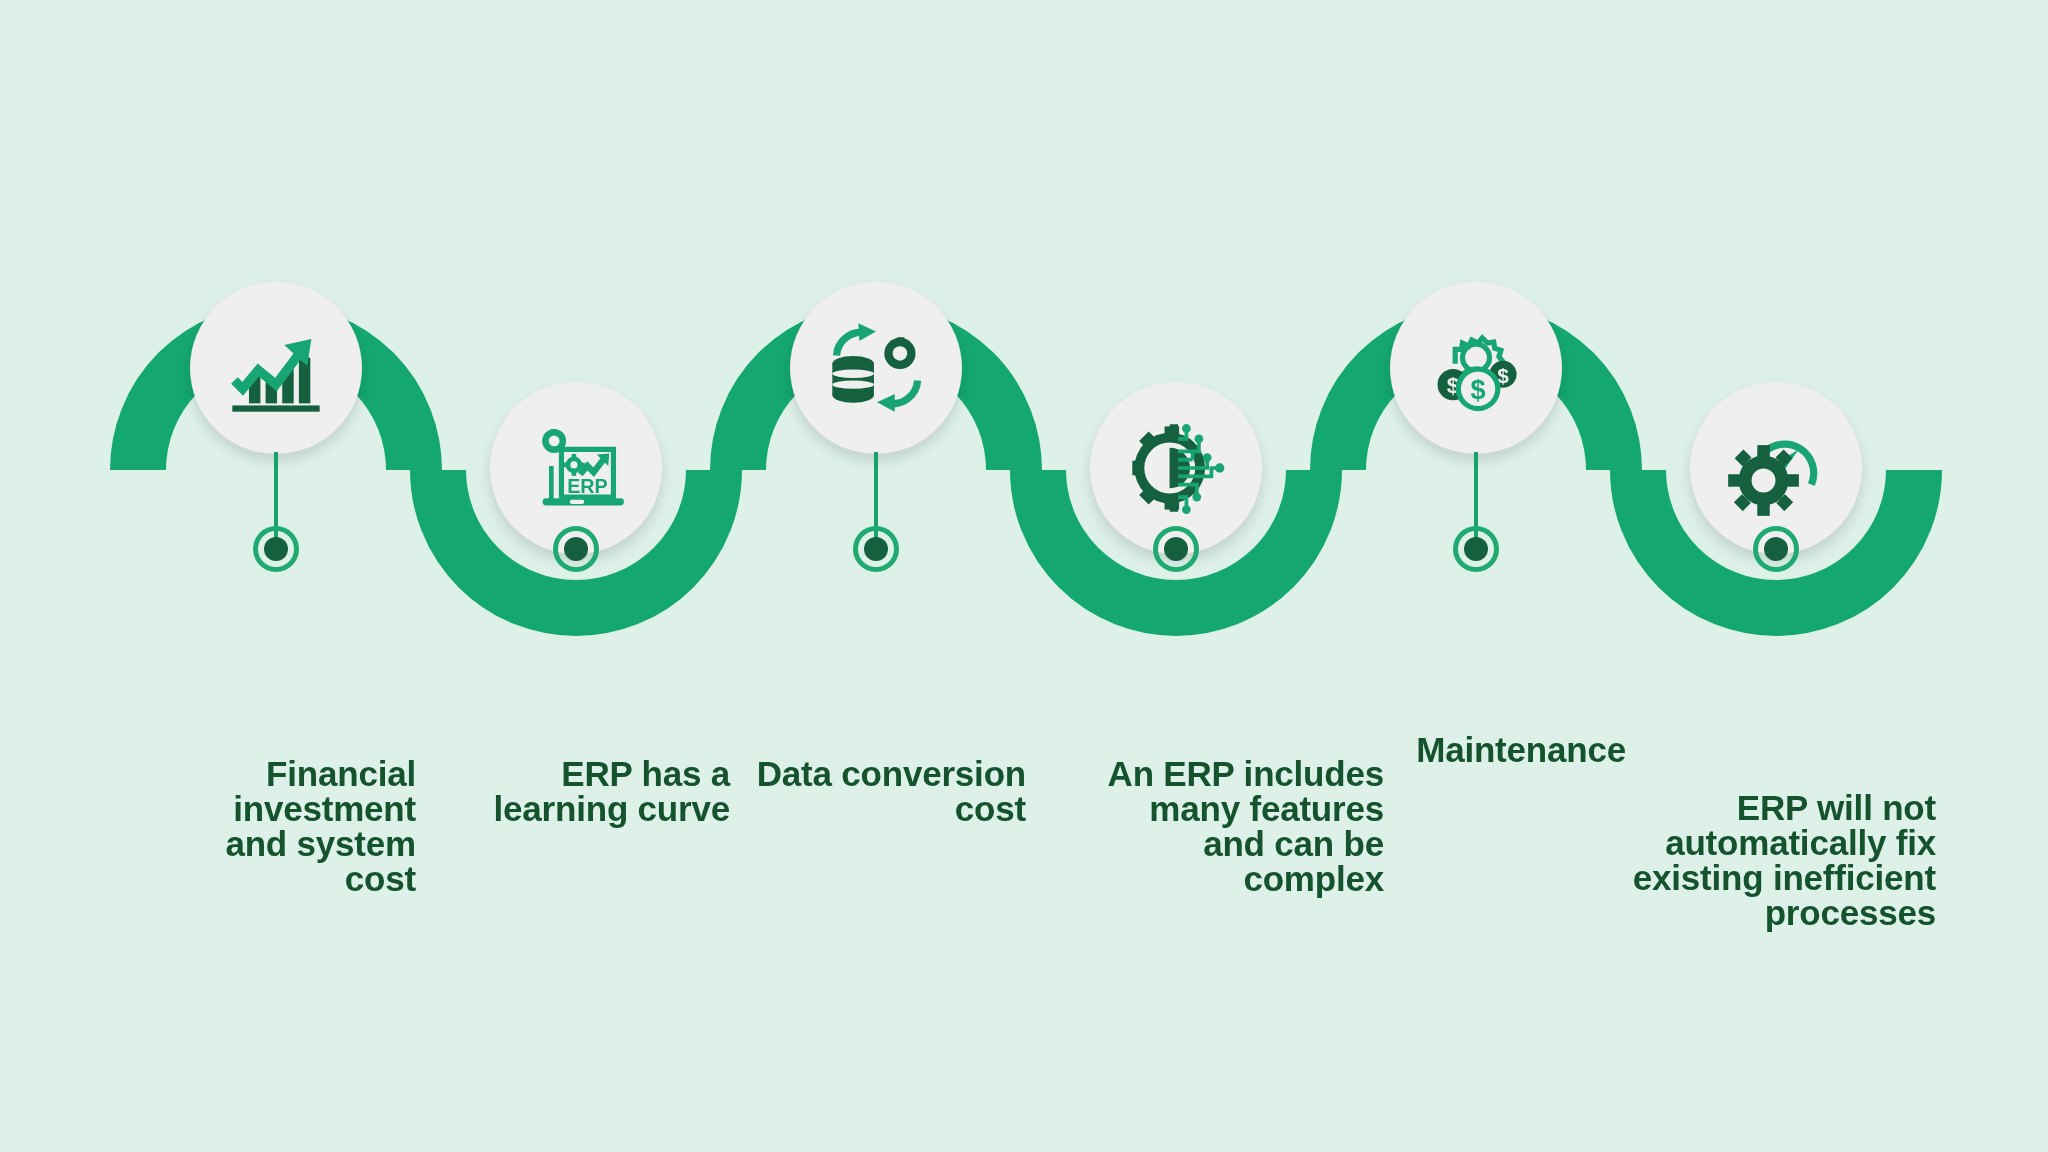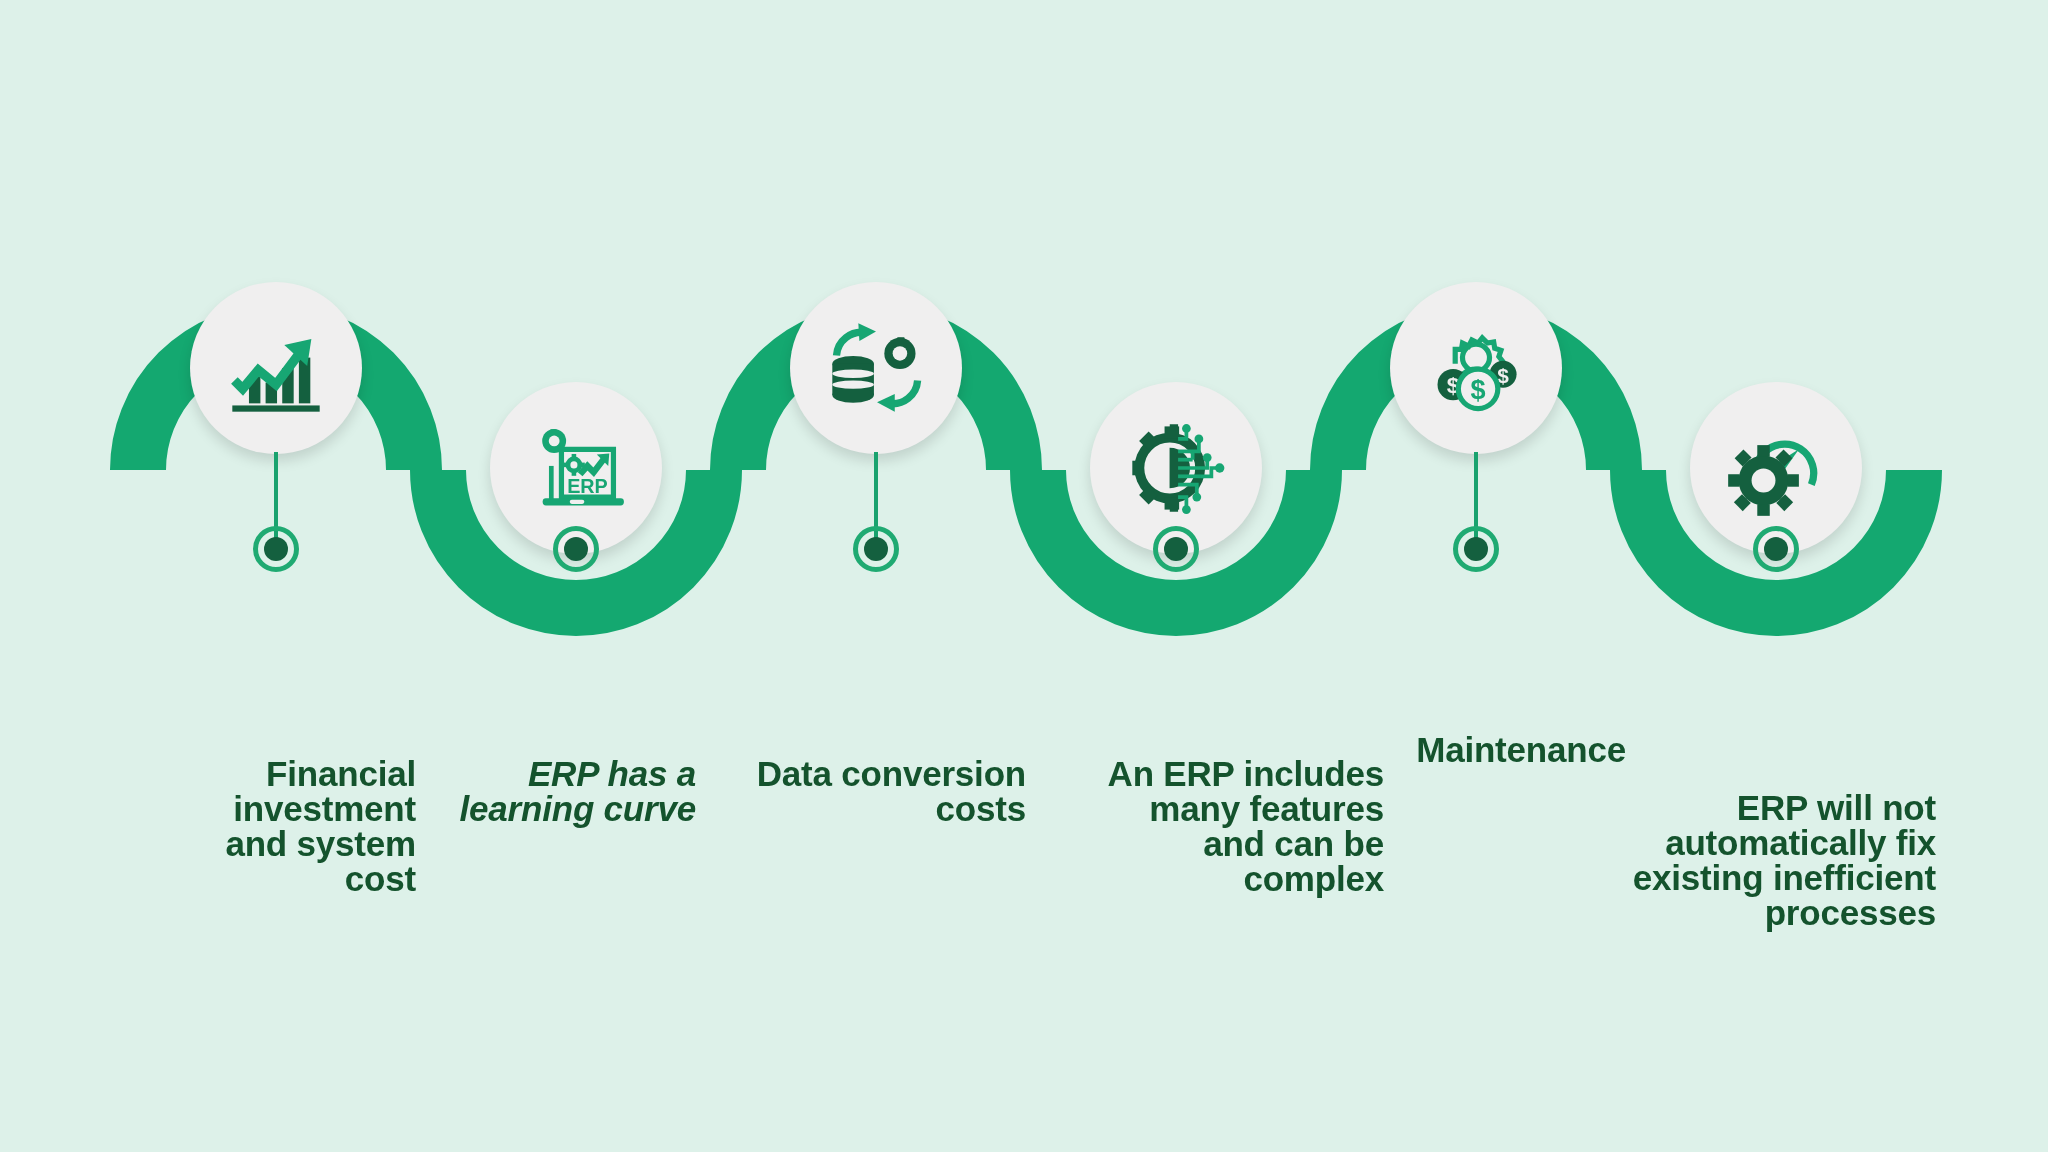--- a/index.html
+++ b/index.html
@@ -137,21 +137,21 @@
           <circle cx="48" cy="47" r="3.4" fill="#f0efef"></circle>
         </svg>
       </div>
     </div>
 
     <div class="stem" style="left:574px;top:552px;height:0px;"></div>
     <div class="marker" style="left:553px;top:526px;">
       <div class="ring"></div>
       <div class="dot"></div>
     </div>
-    <div class="caption" style="left:416px;top:756px;width:280px;font-style:italic;">ERP has a
+    <div class="caption" style="left:450px;top:756px;width:280px;">ERP has a
 learning curve</div>
   </div>
 
   <div class="node">
     <div class="disc" style="left:790px;top:282px;">
       <div class="disc-icon">
         <svg viewBox="0 0 100 100">
 
           <g fill="#14603f">
             <ellipse cx="28" cy="46" rx="20" ry="7.5"></ellipse>
@@ -176,21 +176,21 @@
           <path d="M68 75 L51 83 L68 92 Z" fill="#17a673"></path>
         </svg>
       </div>
     </div>
     <div class="stem" style="left:874px;top:452px;height:96px;"></div>
     <div class="marker" style="left:853px;top:526px;">
       <div class="ring"></div>
       <div class="dot"></div>
     </div>
     <div class="caption" style="left:726px;top:756px;width:300px;">Data conversion
-costs</div>
+cost</div>
   </div>
 
   <div class="node">
     <div class="disc" style="left:1090px;top:382px;">
       <div class="disc-icon">
         <svg viewBox="0 0 100 100">
 
           <g fill="#14603f">
             <path d="M44 8 h8 v84 h-8 z"></path>
             <circle cx="44" cy="50" r="34"></circle>

